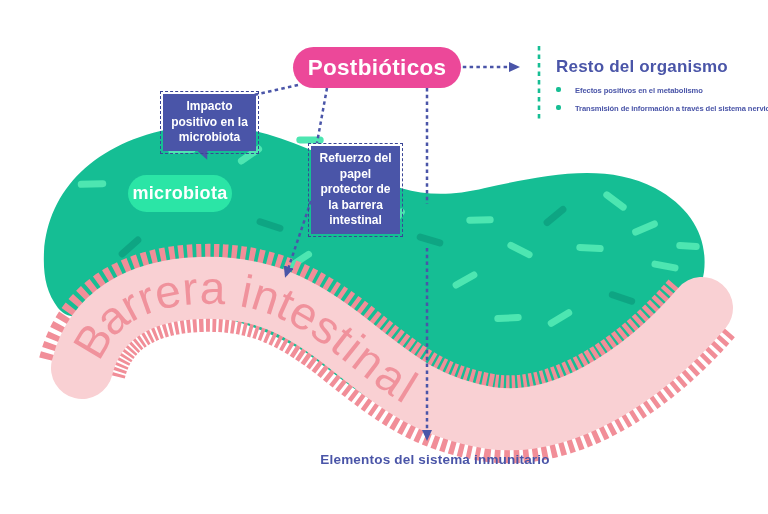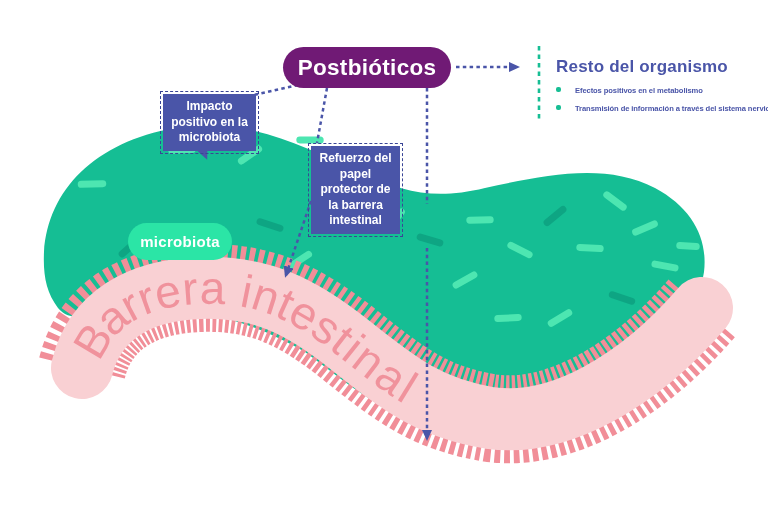--- a/index.html
+++ b/index.html
@@ -1,33 +1,33 @@
 <!DOCTYPE html>
 <html><head>
 <meta charset="utf-8">
 <style>
   html,body{margin:0;padding:0;background:#fff;}
   .stage{position:relative;width:768px;height:514px;background:#ffffff;overflow:hidden;
          font-family:"Liberation Sans",sans-serif;}
   .stage svg{position:absolute;inset:0;}
 
-  .pill-title{position:absolute;left:283px;top:47px;width:168px;height:41px;
-    background:#701a75;border-radius:21px;display:flex;align-items:center;justify-content:center;
+  .pill-title{position:absolute;left:293px;top:47px;width:168px;height:41px;
+    background:#ec4899;border-radius:21px;display:flex;align-items:center;justify-content:center;
     color:#fff;font-size:22.5px;font-weight:bold;letter-spacing:.3px;z-index:6;}
 
   .callout{position:absolute;background:#4A55A8;color:#fff;text-align:center;
     font-size:12px;font-weight:bold;line-height:1.3;padding:5px 4px;
     outline:1.6px dashed #3A4596;outline-offset:2.5px;z-index:5;}
   .callout.impact{left:163px;top:94px;width:85px;}
   .callout.barrier{left:311px;top:146px;width:81px;}
   .callout.immune{left:433px;top:208px;width:86px;}
 
   .mint-pill{position:absolute;left:128px;top:175px;width:104px;height:37px;
     background:#2BE5A6;border-radius:18.5px;display:flex;align-items:center;justify-content:center;
-    color:#fff;font-size:15px;font-weight:bold;letter-spacing:.3px;z-index:4;margin-top:48px;}
+    color:#fff;font-size:18px;font-weight:bold;letter-spacing:.3px;z-index:4;}
 
   .panel{position:absolute;left:556px;top:0;width:212px;z-index:5;}
   .panel-heading{position:absolute;left:0;top:57px;color:#4A55A8;font-size:17px;
     font-weight:bold;letter-spacing:.2px;white-space:nowrap;}
   .bullet-row{position:absolute;left:0;display:flex;align-items:flex-start;gap:14px;}
   .bullet-row.b0{top:86px;}
   .bullet-row.b1{top:104px;}
   .bullet-dot{width:5px;height:5px;border-radius:2px;background:#17BE94;margin-top:1px;flex:none;}
   .bullet-text{color:#4A55A8;font-size:7.6px;font-weight:600;white-space:nowrap;letter-spacing:-.1px;}
 
@@ -122,14 +122,15 @@
     <div class="bullet-row b0">
       <span class="bullet-dot"></span>
       <span class="bullet-text">Efectos positivos en el metabolismo</span>
     </div>
     <div class="bullet-row b1">
       <span class="bullet-dot"></span>
       <span class="bullet-text">Transmisión de información a través del sistema nervioso</span>
     </div>
   </div>
 
+  <div class="footer-label">Elementos del sistema inmunitario</div>
 
 </div>
 
 </body></html>

